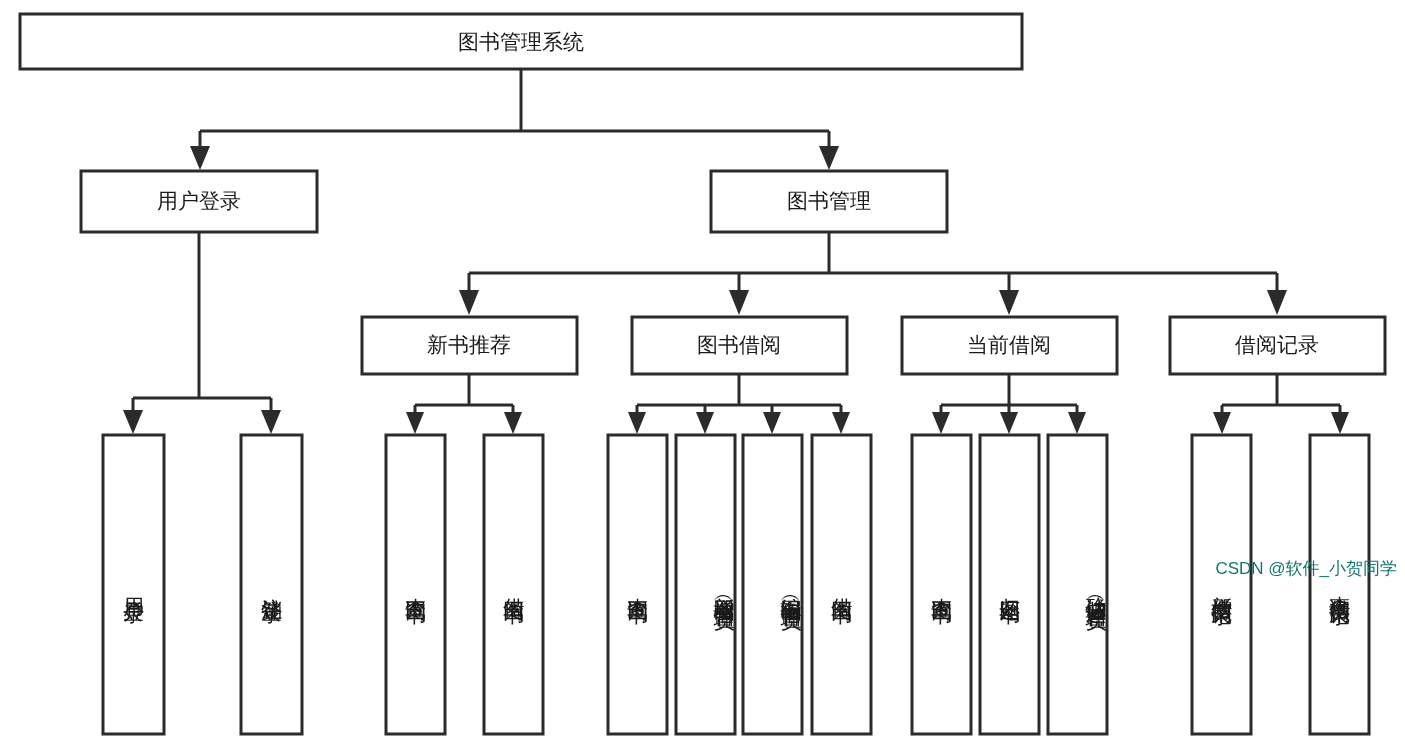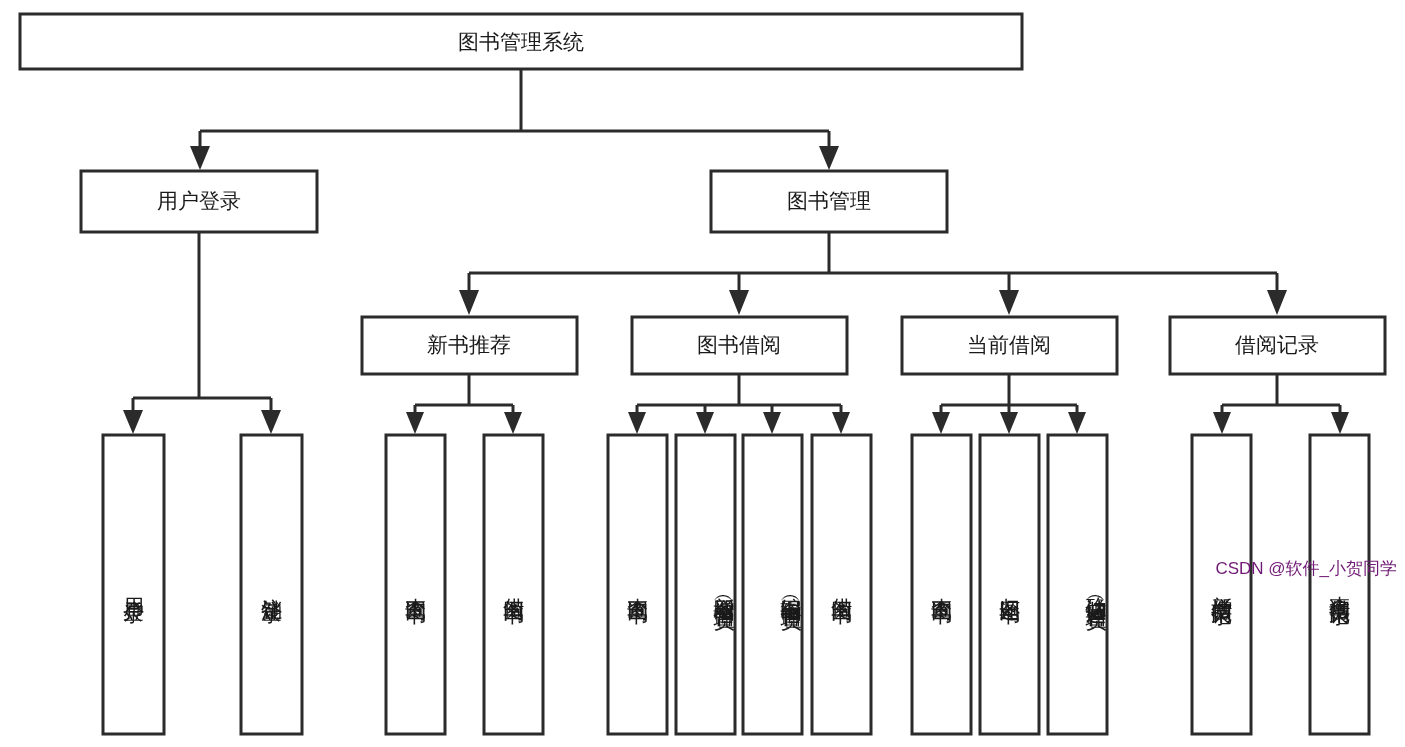--- a/index.html
+++ b/index.html
@@ -62,21 +62,21 @@
     justify-content: center;
     white-space: nowrap;
     user-select: none;
   }
   .watermark {
     position: absolute;
     right: 8px;
     bottom: 6px;
     font-family: "Liberation Sans", "DejaVu Sans", sans-serif;
     font-size: 17px;
-    color: #701a75;
+    color: #0f766e;
     white-space: nowrap;
     user-select: none;
   }
 </style>
 </head>
 <body>
 
 <div id="diagram-root">
 
   <svg id="flow" viewBox="0 0 1405 747">

